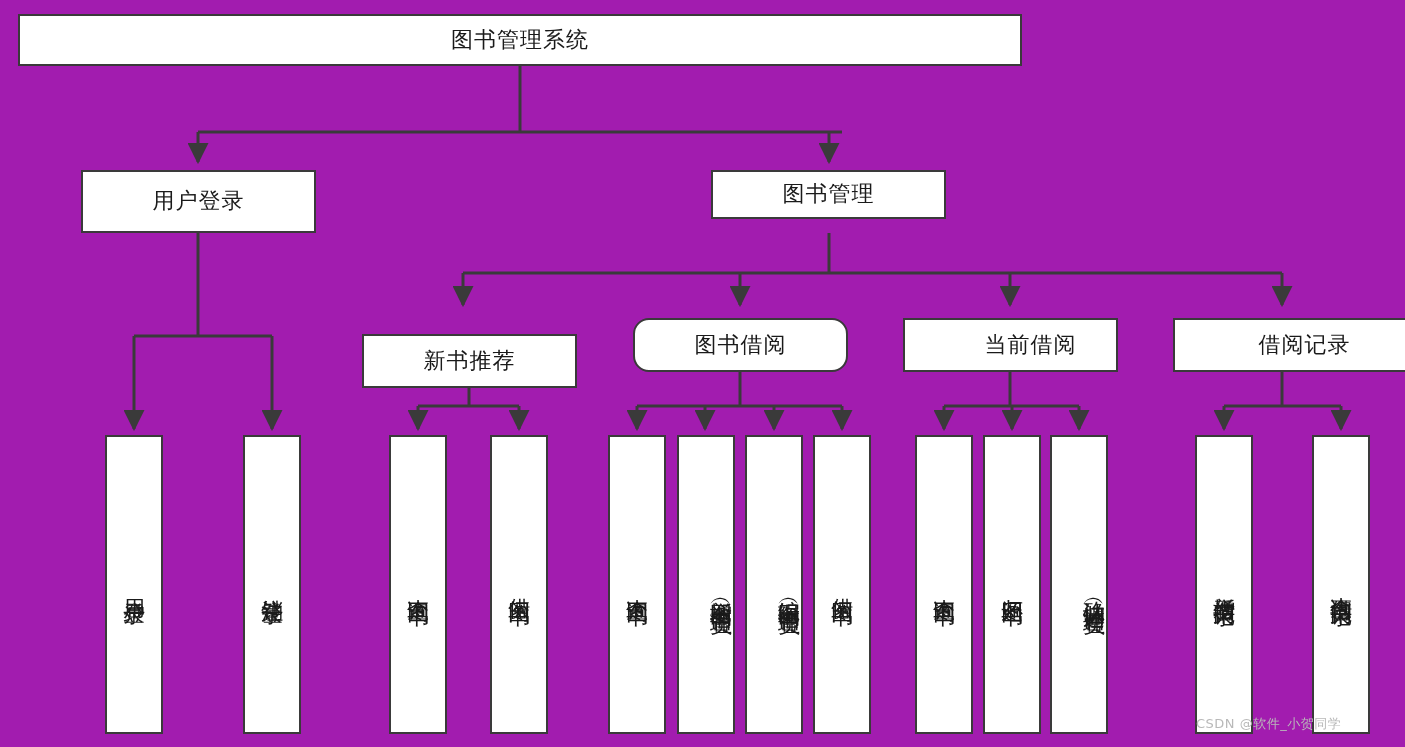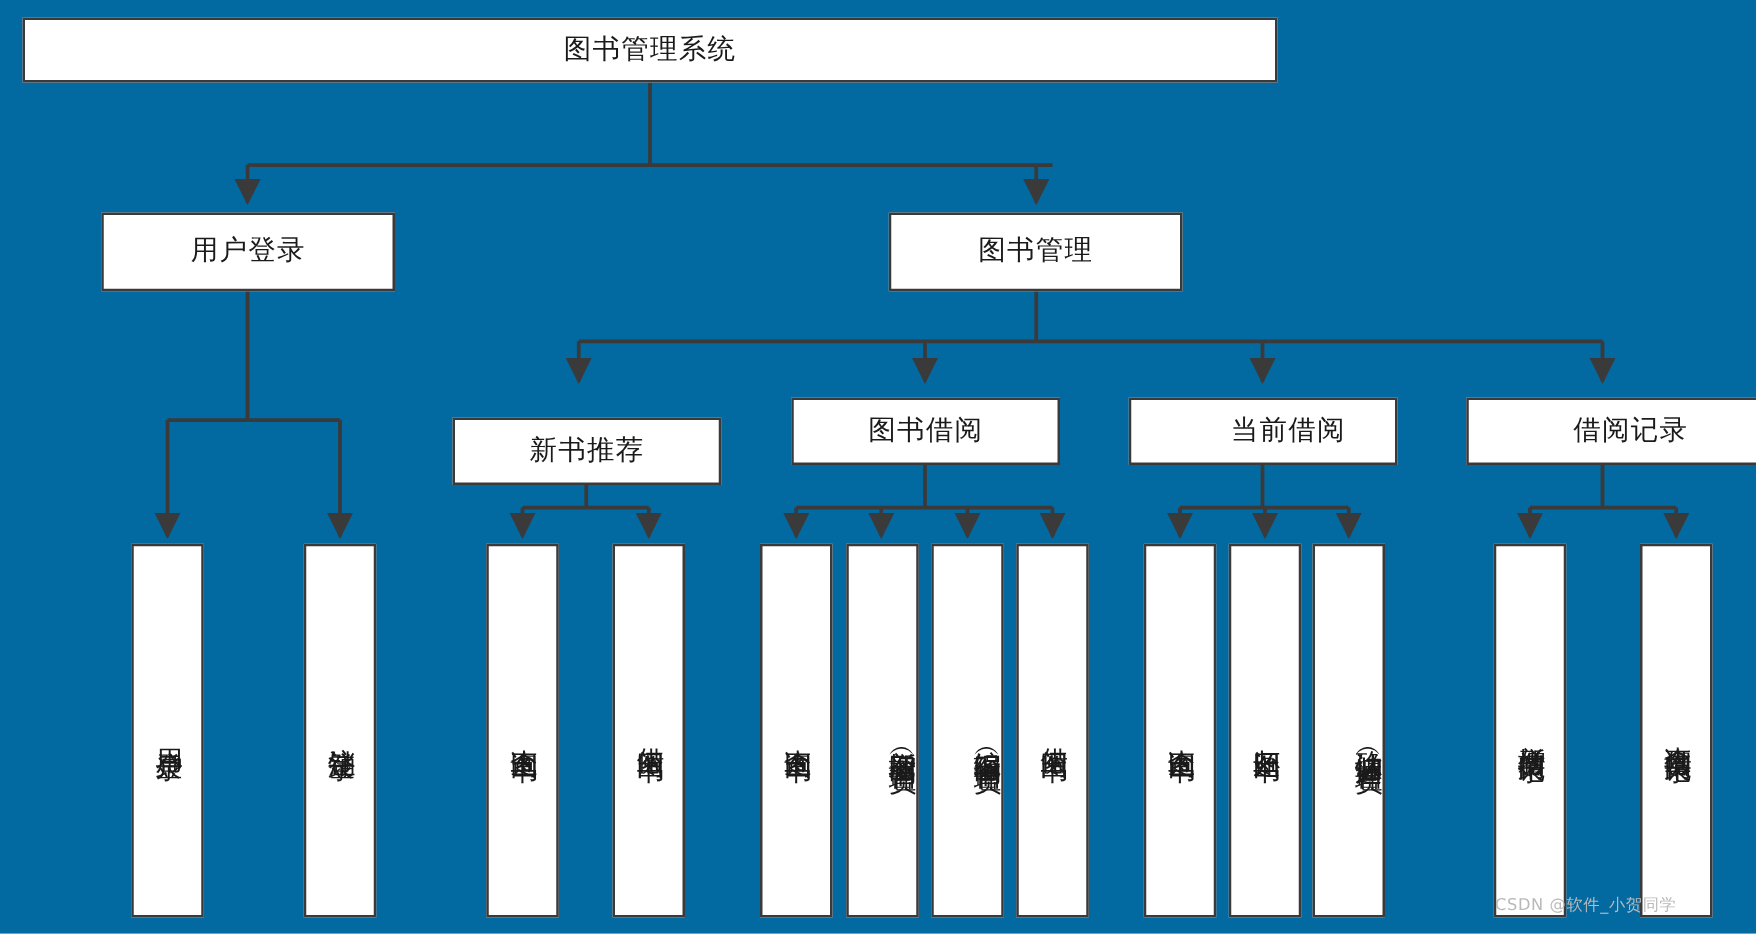--- a/index.html
+++ b/index.html
@@ -8,21 +8,21 @@
     padding: 0;
     background: #ffffff;
   }
   body {
     font-family: "DejaVu Sans", "Liberation Sans", sans-serif;
   }
   #diagram-root {
     position: relative;
     width: 1405px;
     height: 747px;
-    background: #0369a1;
+    background: #a21caf;
     overflow: hidden;
   }
   #diagram-svg {
     position: absolute;
     left: 0;
     top: 0;
     width: 1405px;
     height: 747px;
   }
   .node {
@@ -115,24 +115,24 @@
       <path d="M 1282 372 L 1282 406"></path>
       <path d="M 1224 406 L 1341 406"></path>
       <path d="M 1224 406 L 1224 429" marker-end="url(#arrow)"></path>
       <path d="M 1341 406 L 1341 429" marker-end="url(#arrow)"></path>
     </g>
   </svg>
 
   <div class="node node-h" style="left:18px; top:14px; width:1004px; height:52px;">图书管理系统</div>
 
   <div class="node node-h" style="left:81px; top:170px; width:235px; height:63px;">用户登录</div>
-  <div class="node node-h" style="left:711px; top:170px; width:235px; height:63px;">图书管理</div>
+  <div class="node node-h" style="left:711px; top:170px; width:235px; height:49px;">图书管理</div>
 
   <div class="node node-h" style="left:362px; top:318px; width:215px; height:54px;margin-top:16px;">新书推荐</div>
-  <div class="node node-h" style="left:633px; top:318px; width:215px; height:54px;">图书借阅</div>
+  <div class="node node-h" style="left:633px; top:318px; width:215px; height:54px;border-radius:16px;">图书借阅</div>
   <div class="node node-h" style="left:903px; top:318px; width:215px; height:54px;padding-left:40px;">当前借阅</div>
   <div class="node node-h" style="left:1173px; top:318px; width:243px; height:54px;padding-left:20px;">借阅记录</div>
 
   <div class="node node-v mid" style="left:105px; top:435px; width:58px; height:299px;">用户登录</div>
   <div class="node node-v mid" style="left:243px; top:435px; width:58px; height:299px;">注销登录</div>
 
   <div class="node node-v mid" style="left:389px; top:435px; width:58px; height:299px;">查询图书</div>
   <div class="node node-v mid" style="left:490px; top:435px; width:58px; height:299px;">借阅图书</div>
 
   <div class="node node-v mid" style="left:608px; top:435px; width:58px; height:299px;">查询图书</div>

